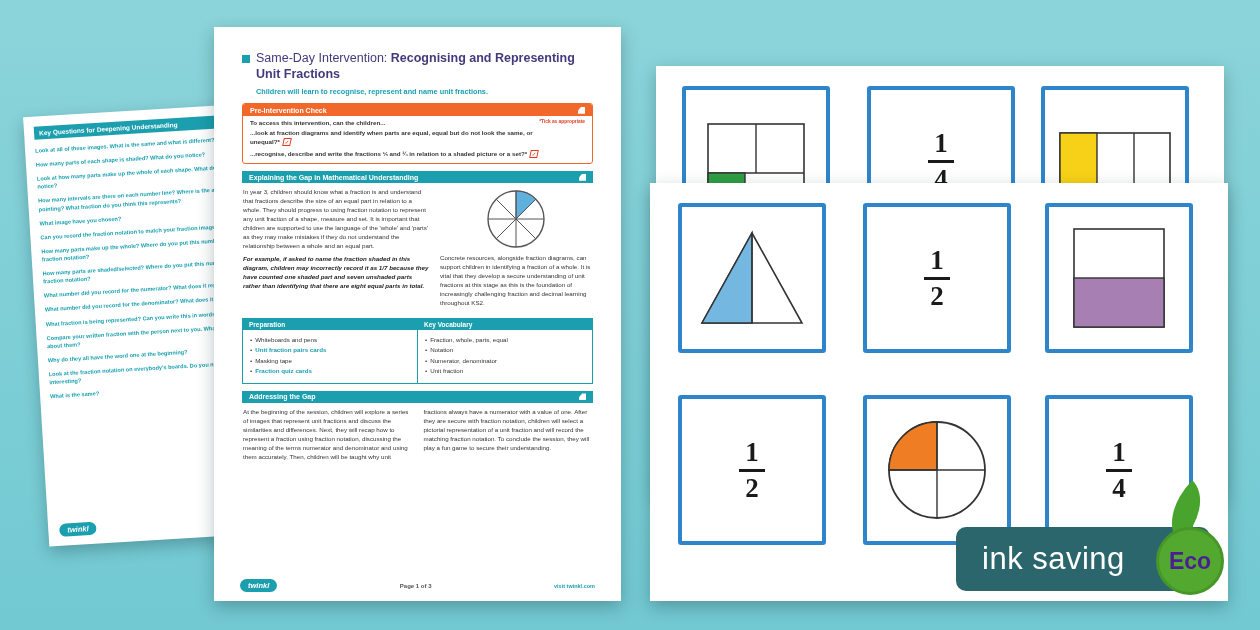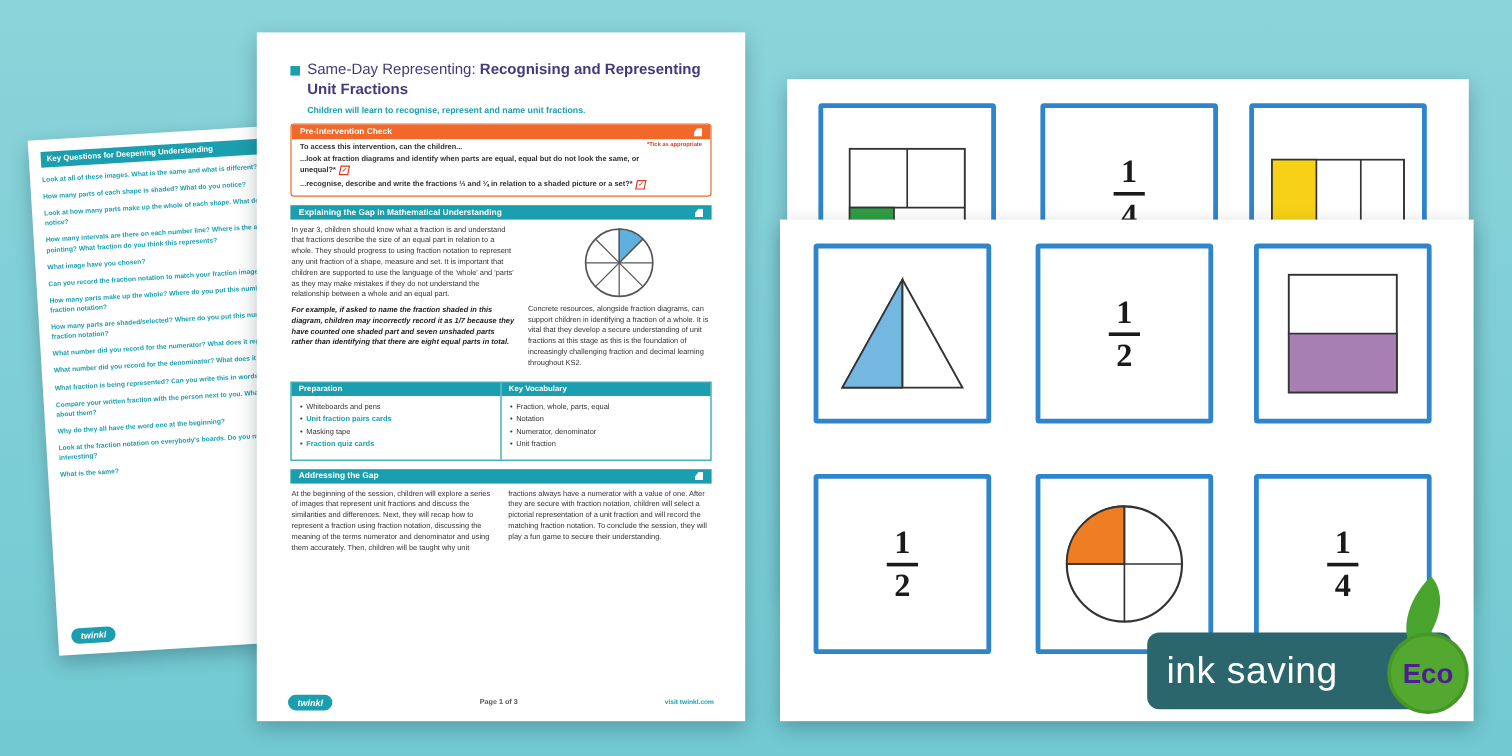--- a/index.html
+++ b/index.html
@@ -70,21 +70,21 @@
     display:flex;align-items:center;justify-content:center}
   .frac{display:flex;flex-direction:column;align-items:center;
     font-family:"Liberation Serif",serif;font-weight:bold;color:#1a1a1a}
   .frac .num,.frac .den{font-size:27px;line-height:1}
   .frac .bar{width:26px;height:3px;background:#1a1a1a;margin:3px 0}
 
   
   #badge{position:absolute;left:956px;top:527px;z-index:5;display:flex;align-items:center}
   .badge-rect{background:#2b666d;color:#fff;font-size:31px;width:254px;height:64px;
     border-radius:10px;box-sizing:border-box;display:flex;align-items:center;
-    padding-left:16px;letter-spacing:.5px}
+    padding-left:26px;letter-spacing:.5px}
   .eco{position:relative;margin-left:-54px;width:70px;height:64px}
   .eco-leaf{position:absolute;left:12px;top:-42px;width:36px;height:54px;background:#49a42d;
     border-radius:0 100% 0 100%;transform:rotate(45deg);z-index:1}
   .eco-circle{position:absolute;left:0;top:0;width:62px;height:62px;border-radius:50%;
     background:#53a82f;border:3px solid #469727;box-sizing:content-box;
     display:flex;align-items:center;justify-content:center;color:#4c1d95;
     font-weight:bold;font-size:23px;z-index:2}
 </style>
 </head>
 <body>
@@ -114,21 +114,21 @@
       <div class="kq-item">What is the same?</div>
     </div>
     <span class="logo">twinkl</span>
   </div>
 
   <div id="doc-page" class="sheet">
 
     <div class="title-row">
       <div class="title-bullet"></div>
       <div class="doc-title">
-        <span class="prefix">Same-Day Representing:</span>
+        <span class="prefix">Same-Day Intervention:</span>
         <span class="main">Recognising and Representing Unit Fractions</span>
       </div>
     </div>
     <div class="subtitle">Children will learn to recognise, represent and name unit fractions.</div>
 
     <div class="precheck">
       <div class="precheck-header">
         <span>Pre-Intervention Check</span>
         <span class="curl"></span>
       </div>

